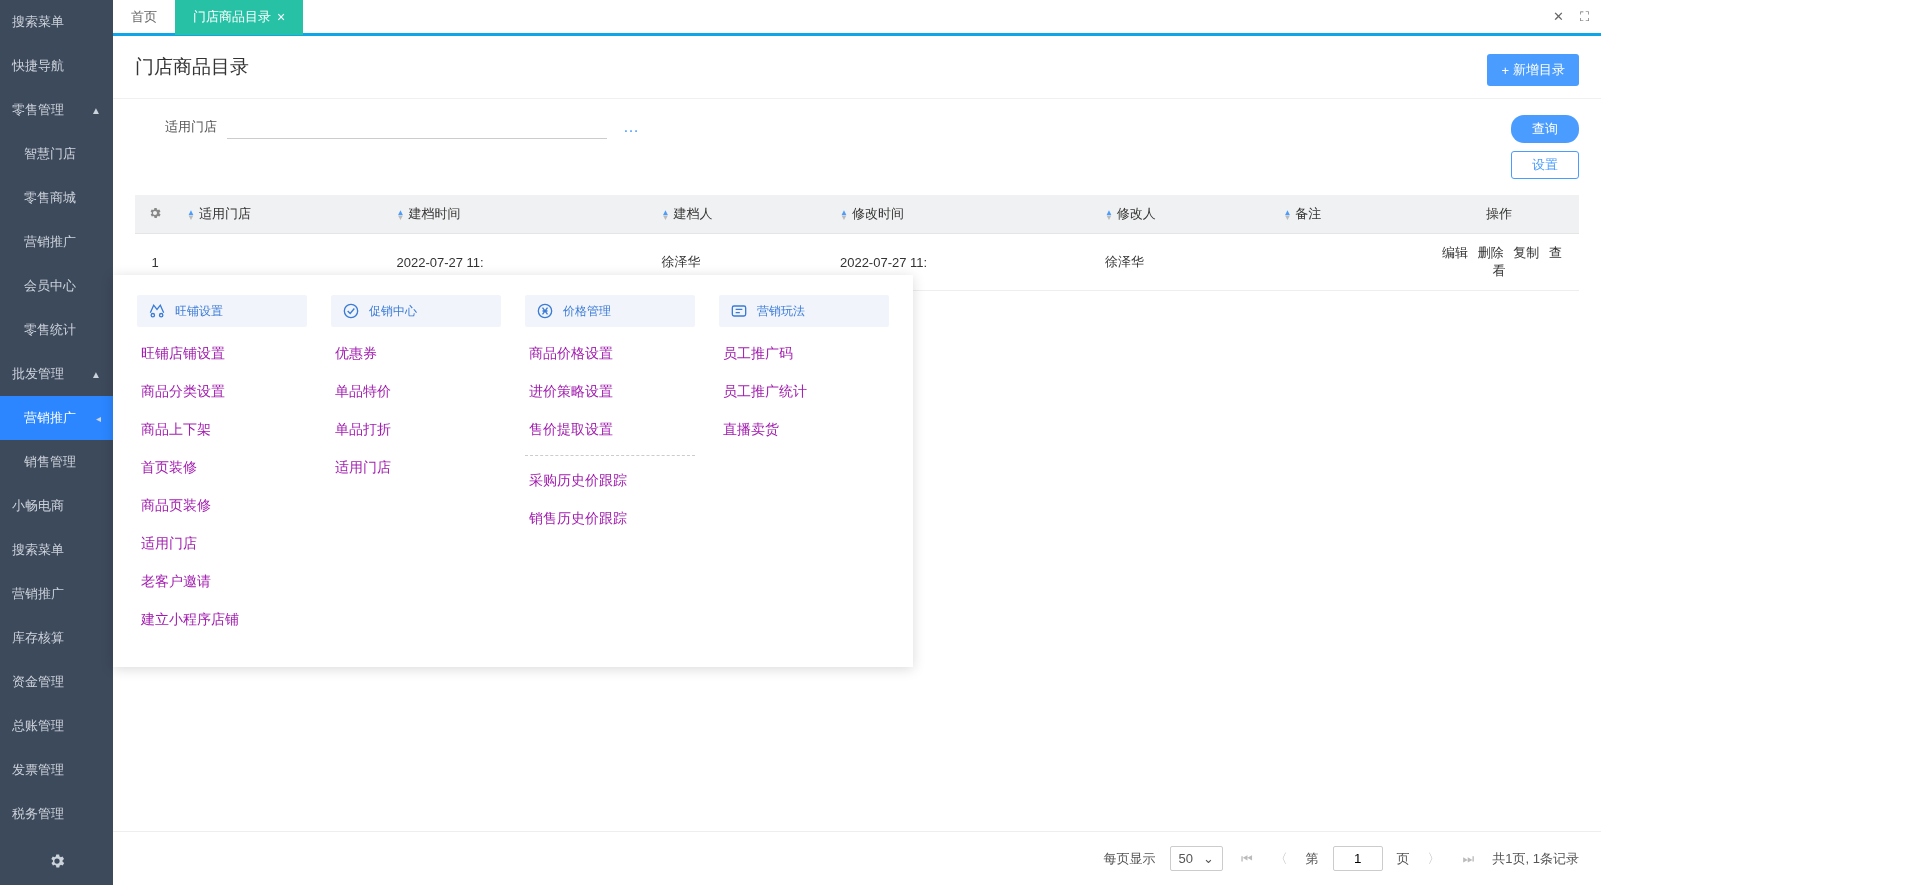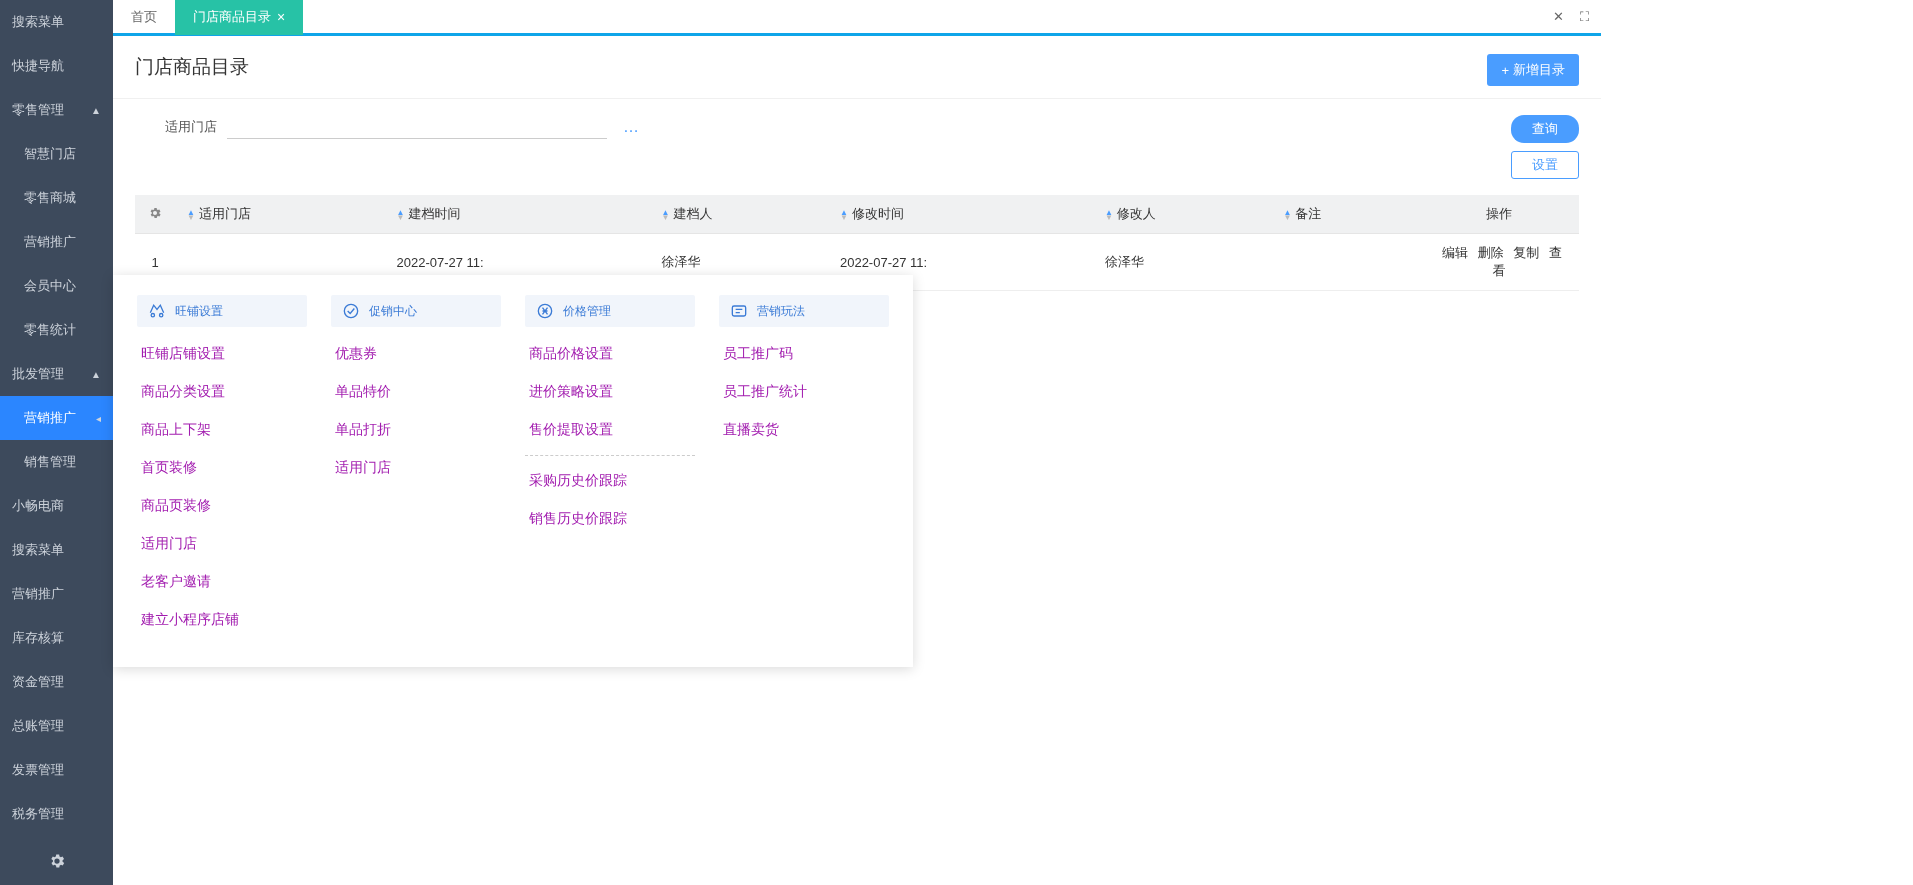--- a/index.html
+++ b/index.html
@@ -431,20 +431,35 @@
               <span>编辑</span>
               <span>删除</span>
               <span>复制</span>
               <span>查看</span>
             </td>
           </tr>
         </tbody>
       </table>
     </div>
 
+    <div class="pagination-bar">
+      <span>每页显示</span>
+      <div class="pg-select">
+        <span>50</span>
+        <span>⌄</span>
+      </div>
+      <span class="pg-btn">⏮</span>
+      <span class="pg-btn">〈</span>
+      <span>第</span>
+      <input class="pg-input" value="1" style="">
+      <span>页</span>
+      <span class="pg-btn">〉</span>
+      <span class="pg-btn">⏭</span>
+      <span>共1页, 1条记录</span>
+    </div>
   </div>
 
   <div class="flyout">
     <div class="fly-col">
       <div class="fly-header">
         <svg viewBox="0 0 24 24" fill="none" stroke="#3b7bd6" stroke-width="1.6">
             <path d="M4 14l4-9 4 5 4-5 4 9"></path>
             <circle cx="7" cy="17" r="2"></circle>
             <circle cx="17" cy="17" r="2"></circle>
           </svg>

